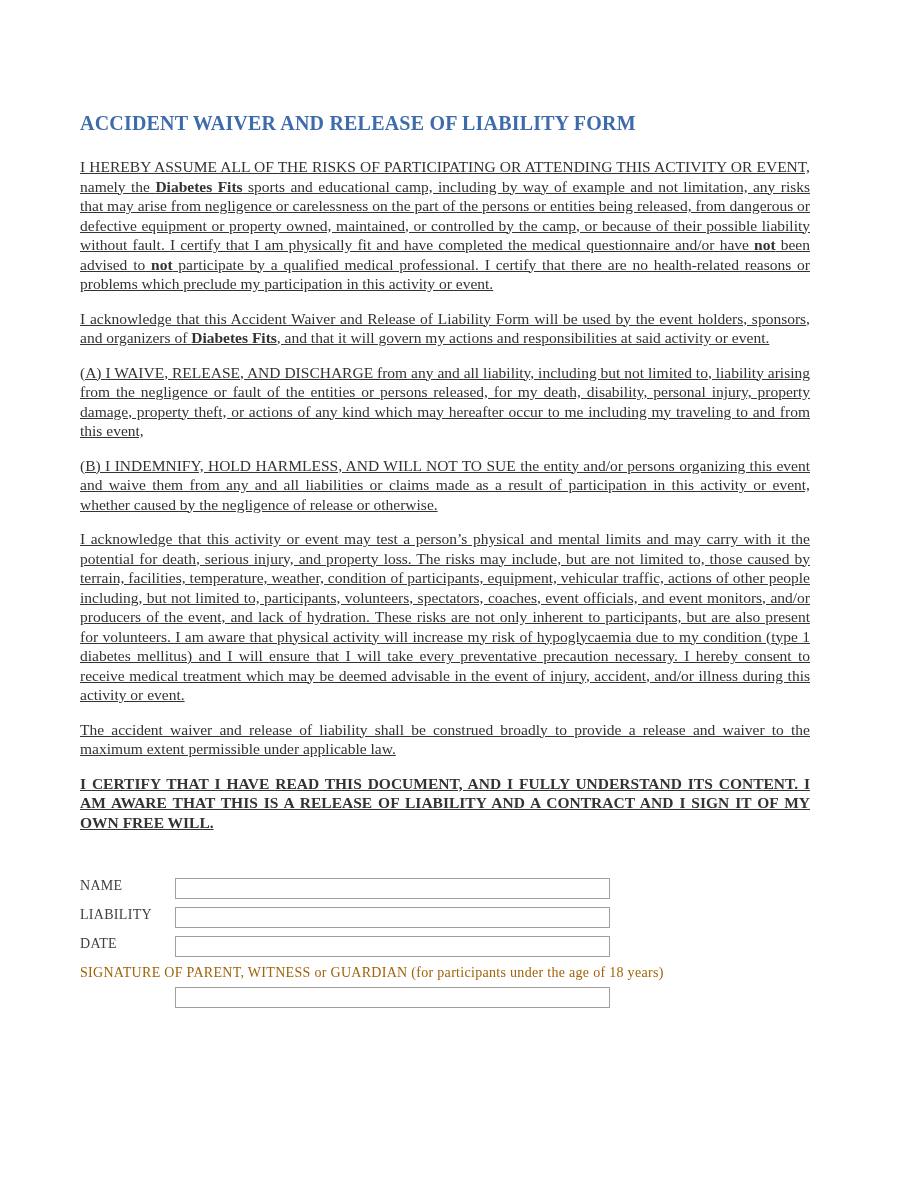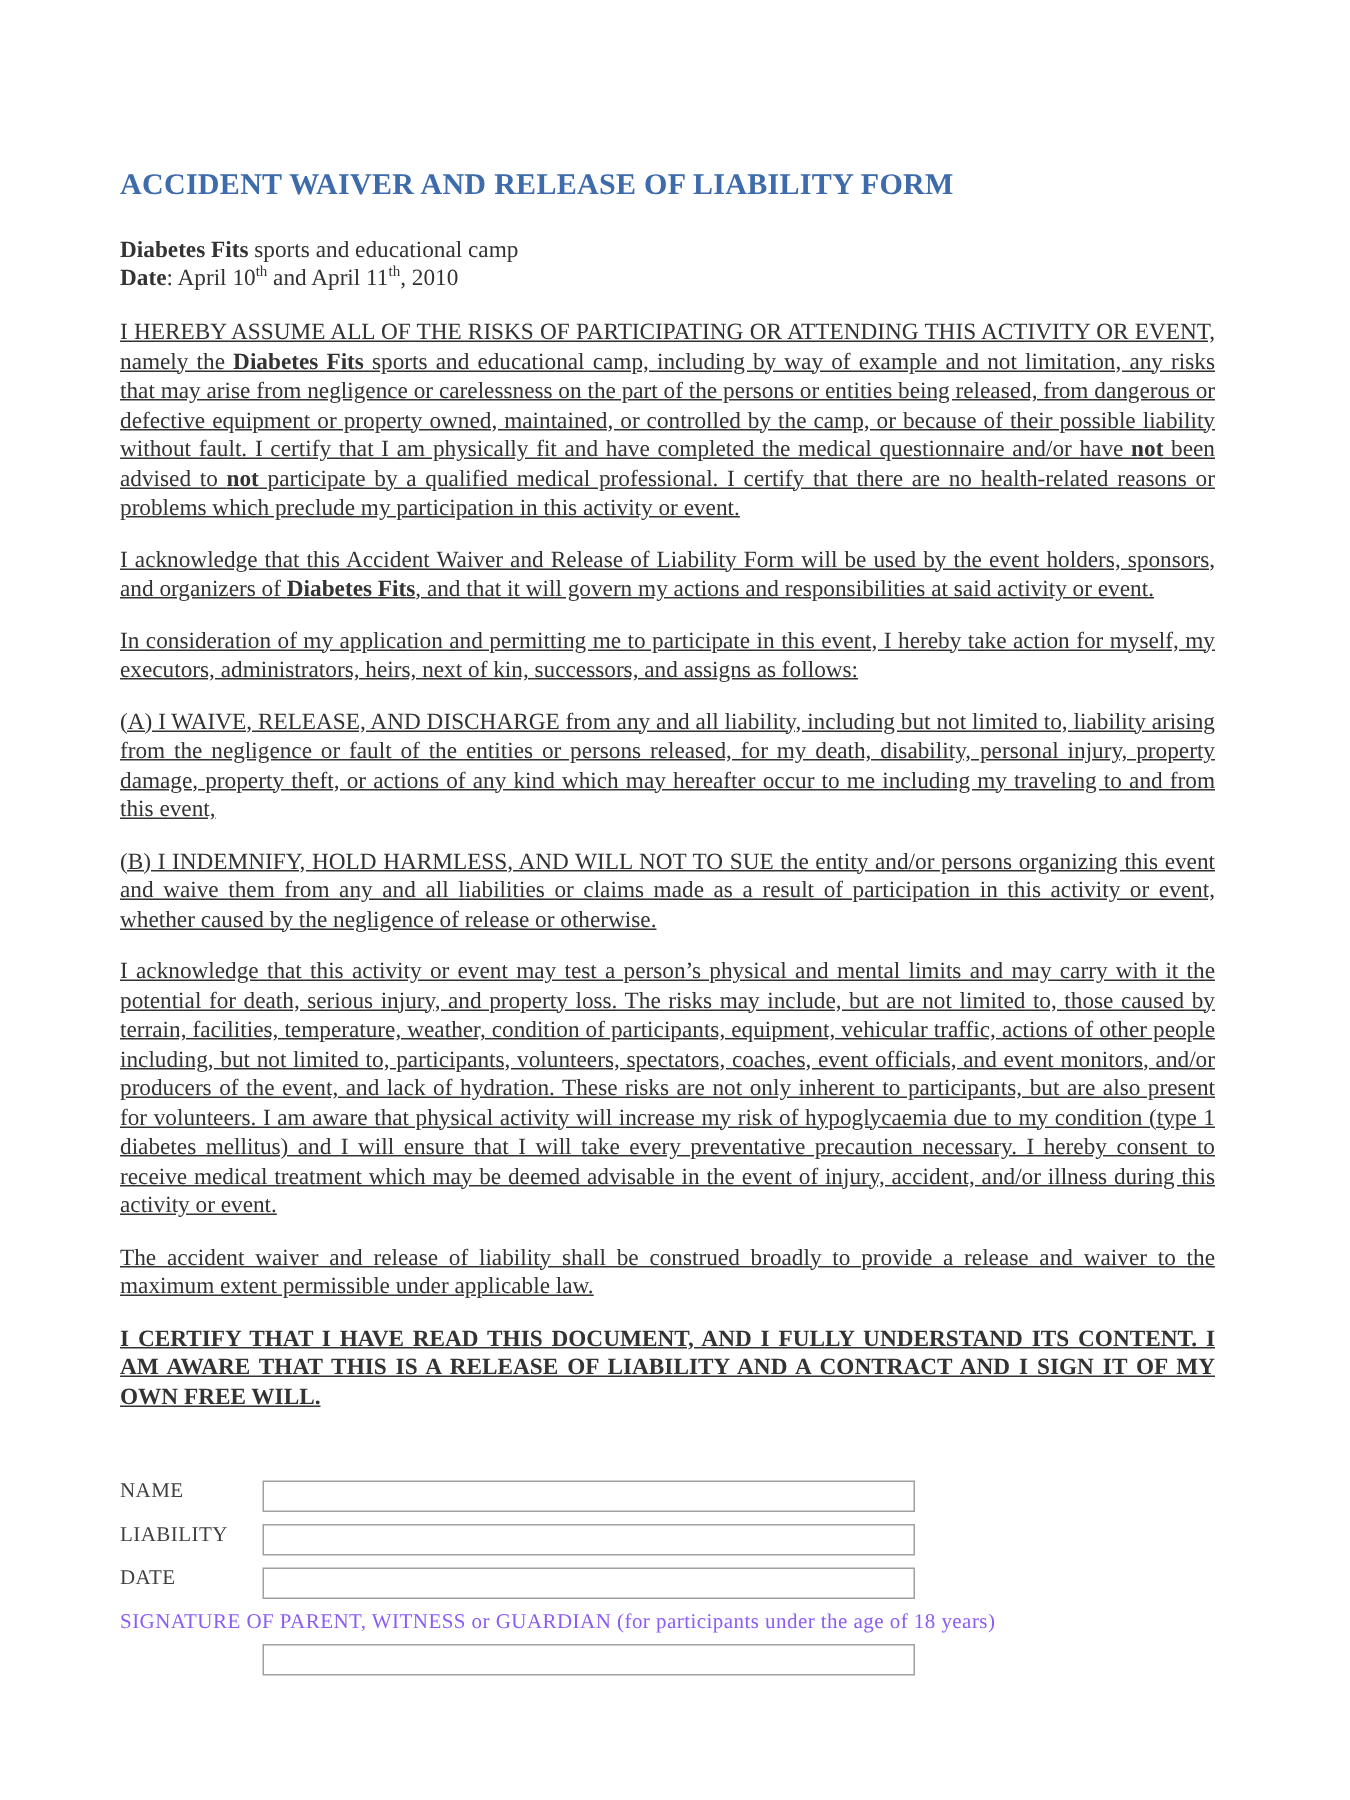--- a/index.html
+++ b/index.html
@@ -57,43 +57,38 @@
     border: 1px solid #a0a0a0;
     background: #ffffff;
     padding: 0 4px;
     font-family: "Liberation Serif", serif;
     font-size: 14px;
     outline: none;
   }
   .guardian-block { margin-top: 2px; }
   .guardian-label {
     font-size: 14px;
-    color: #8b5cf6;
+    color: #a16207;
     letter-spacing: 0.3px;
     margin-bottom: 6px;
   }
   .guardian-input-wrap { padding-left: 95px; }
 </style>
 </head>
 <body>
 
 <div class="page">
   <div class="content">
 
     <h1 class="doc-title" style="color: rgb(62, 107, 172);">ACCIDENT WAIVER AND RELEASE OF LIABILITY FORM</h1>
 
-    <div class="intro">
-      <p><span style="font-weight: bold;">Diabetes Fits</span><span> sports and educational camp</span></p>
-      <p><span style="font-weight: bold;">Date</span><span>: April 10</span><sup>th</sup><span> and April 11</span><sup>th</sup><span>, 2010</span></p>
-    </div>
 
     <div>
         <p class="body-para"><span>I HEREBY ASSUME ALL OF THE RISKS OF PARTICIPATING OR ATTENDING THIS ACTIVITY OR EVENT, namely the </span><span style="font-weight: bold;">Diabetes Fits</span><span> sports and educational camp, including by way of example and not limitation, any risks that may arise from negligence or carelessness on the part of the persons or entities being released, from dangerous or defective equipment or property owned, maintained, or controlled by the camp, or because of their possible liability without fault. I certify that I am physically fit and have completed the medical questionnaire and/or have </span><span style="font-weight: bold;">not</span><span> been advised to </span><span style="font-weight: bold;">not</span><span> participate by a qualified medical professional. I certify that there are no health-related reasons or problems which preclude my participation in this activity or event.</span></p>
         <p class="body-para"><span>I acknowledge that this Accident Waiver and Release of Liability Form will be used by the event holders, sponsors, and organizers of </span><span style="font-weight: bold;">Diabetes Fits</span><span>, and that it will govern my actions and responsibilities at said activity or event.</span></p>
-        <p class="body-para"><span>In consideration of my application and permitting me to participate in this event, I hereby take action for myself, my executors, administrators, heirs, next of kin, successors, and assigns as follows:</span></p>
         <p class="body-para"><span>(A) I WAIVE, RELEASE, AND DISCHARGE from any and all liability, including but not limited to, liability arising from the negligence or fault of the entities or persons released, for my death, disability, personal injury, property damage, property theft, or actions of any kind which may hereafter occur to me including my traveling to and from this event,</span></p>
         <p class="body-para"><span>(B) I INDEMNIFY, HOLD HARMLESS, AND WILL NOT TO SUE the entity and/or persons organizing this event and waive them from any and all liabilities or claims made as a result of participation in this activity or event, whether caused by the negligence of release or otherwise.</span></p>
         <p class="body-para"><span>I acknowledge that this activity or event may test a person’s physical and mental limits and may carry with it the potential for death, serious injury, and property loss. The risks may include, but are not limited to, those caused by terrain, facilities, temperature, weather, condition of participants, equipment, vehicular traffic, actions of other people including, but not limited to, participants, volunteers, spectators, coaches, event officials, and event monitors, and/or producers of the event, and lack of hydration. These risks are not only inherent to participants, but are also present for volunteers. I am aware that physical activity will increase my risk of hypoglycaemia due to my condition (type 1 diabetes mellitus) and I will ensure that I will take every preventative precaution necessary. I hereby consent to receive medical treatment which may be deemed advisable in the event of injury, accident, and/or illness during this activity or event.</span></p>
         <p class="body-para"><span>The accident waiver and release of liability shall be construed broadly to provide a release and waiver to the maximum extent permissible under applicable law.</span></p>
         <p class="body-para"><span style="font-weight: bold;">I CERTIFY THAT I HAVE READ THIS DOCUMENT, AND I FULLY UNDERSTAND ITS CONTENT. I AM AWARE THAT THIS IS A RELEASE OF LIABILITY AND A CONTRACT AND I SIGN IT OF MY OWN FREE WILL.</span></p>
       </div>
 
     <div class="form-section">
 
       <div class="form-row">

